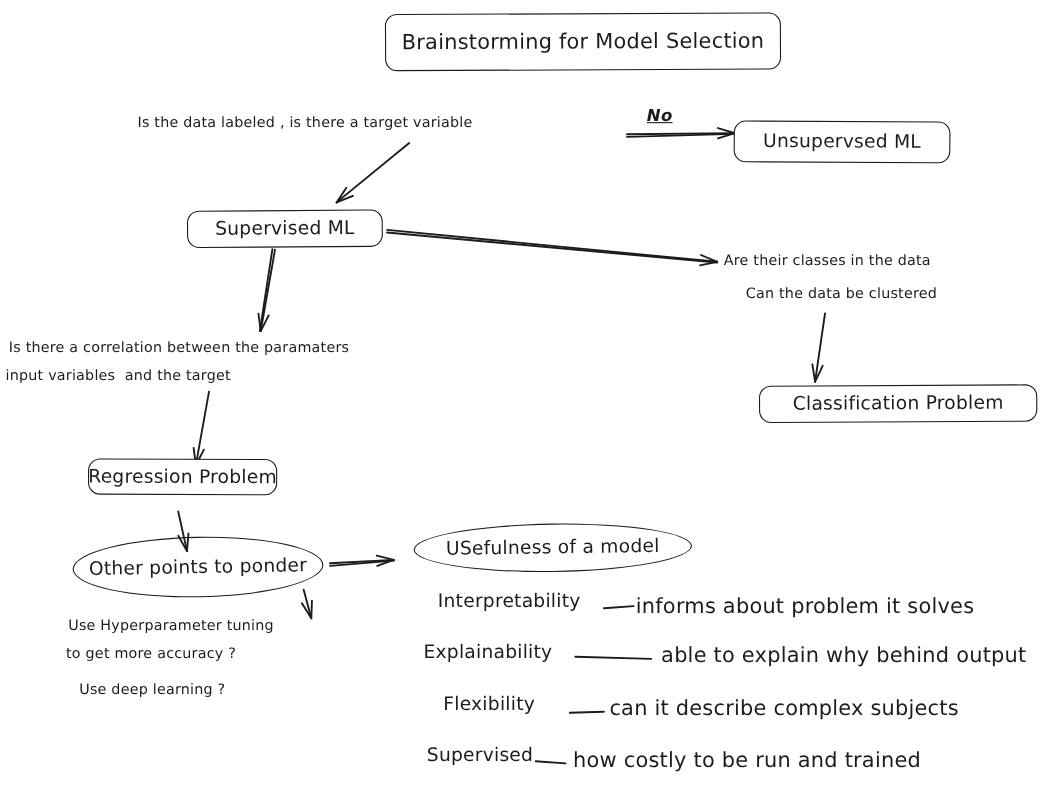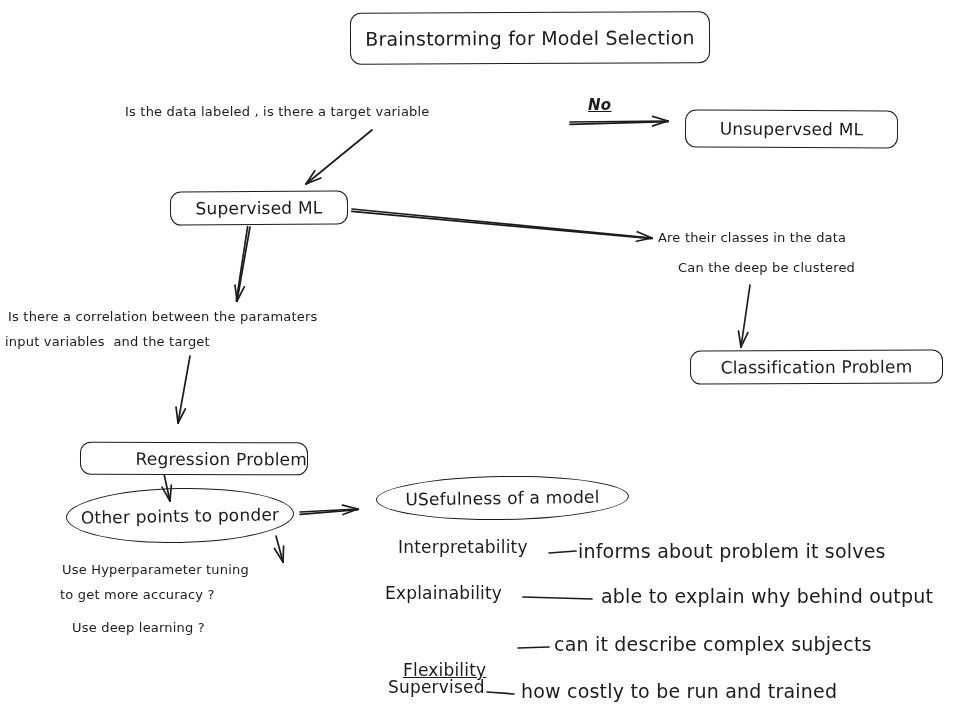--- a/index.html
+++ b/index.html
@@ -72,39 +72,39 @@
   </svg>
 
 <div class="node-box title-box" style="left:350px;top:12px;width:360px;height:52px;transform:rotate(-0.25deg);">
   <span>Brainstorming for Model Selection</span>
 </div>
 
 <div class="free-text" style="left:125px;top:104px;">Is the data labeled , is there a target variable</div>
 
 <div class="edge-label" style="left:588px;top:96px;text-decoration:underline;">No</div>
 
-<div class="node-box" style="left:685px;top:110px;width:213px;height:38px;transform:rotate(0.3deg);">
+<div class="node-box" style="left:667px;top:110px;width:197px;height:38px;transform:rotate(0.3deg);">
   <span>Unsupervsed ML</span>
 </div>
 
 <div class="node-box" style="left:170px;top:191px;width:178px;height:34px;transform:rotate(-0.4deg);">
   <span>Supervised ML</span>
 </div>
 
 <div class="free-text" style="left:658px;top:230px;">Are their classes in the data</div>
-<div class="free-text" style="left:678px;top:260px;">Can the deep be clustered</div>
+<div class="free-text" style="left:678px;top:260px;">Can the data be clustered</div>
 
 <div class="node-box" style="left:690px;top:350px;width:253px;height:34px;transform:rotate(-0.3deg);">
   <span>Classification Problem</span>
 </div>
 
 <div class="free-text" style="left:8px;top:309px;text-align:center;">Is there a correlation between the paramaters</div>
 <div class="free-text" style="left:5px;top:334px;">input variables  and the target</div>
 
-<div class="node-box" style="left:80px;top:442px;width:228px;height:33px;transform:rotate(0.2deg);justify-content:flex-end;">
+<div class="node-box" style="left:80px;top:417px;width:172px;height:33px;transform:rotate(0.2deg);">
   <span>Regression Problem</span>
 </div>
 
 <div class="node-ellipse" style="left:66px;top:488px;width:228px;height:55px;transform:rotate(-1deg);">
   <span>Other points to ponder</span>
 </div>
 
 <div class="node-ellipse" style="left:376px;top:476px;width:253px;height:44px;transform:rotate(-0.8deg);">
   <span>USefulness of a model</span>
 </div>
@@ -112,17 +112,17 @@
 <div class="free-text" style="left:62px;top:562px;">Use Hyperparameter tuning</div>
 <div class="free-text" style="left:60px;top:587px;">to get more accuracy ?</div>
 <div class="free-text" style="left:72px;top:620px;">Use deep learning ?</div>
 
 <div class="free-text term" style="left:398px;top:537px;">Interpretability</div>
 <div class="free-text desc" style="left:578px;top:540px;">informs about problem it solves</div>
 
 <div class="free-text term" style="left:385px;top:583px;">Explainability</div>
 <div class="free-text desc" style="left:601px;top:585px;">able to explain why behind output</div>
 
-<div class="free-text term" style="left:403px;top:660px;text-decoration:underline;">Flexibility</div>
+<div class="free-text term" style="left:403px;top:630px;">Flexibility</div>
 <div class="free-text desc" style="left:554px;top:633px;">can it describe complex subjects</div>
 
 <div class="free-text term" style="left:388px;top:677px;">Supervised</div>
 <div class="free-text desc" style="left:521px;top:680px;">how costly to be run and trained</div>
 
 </body></html>

